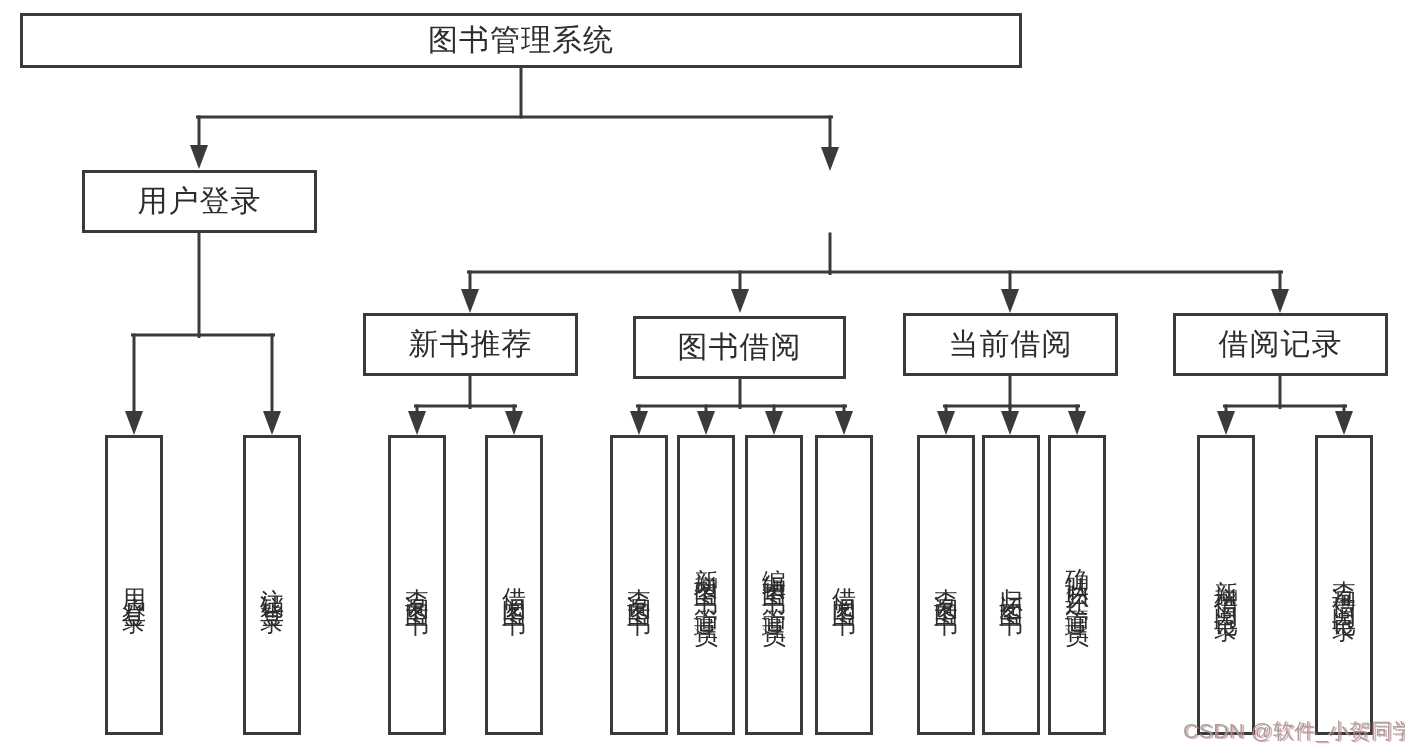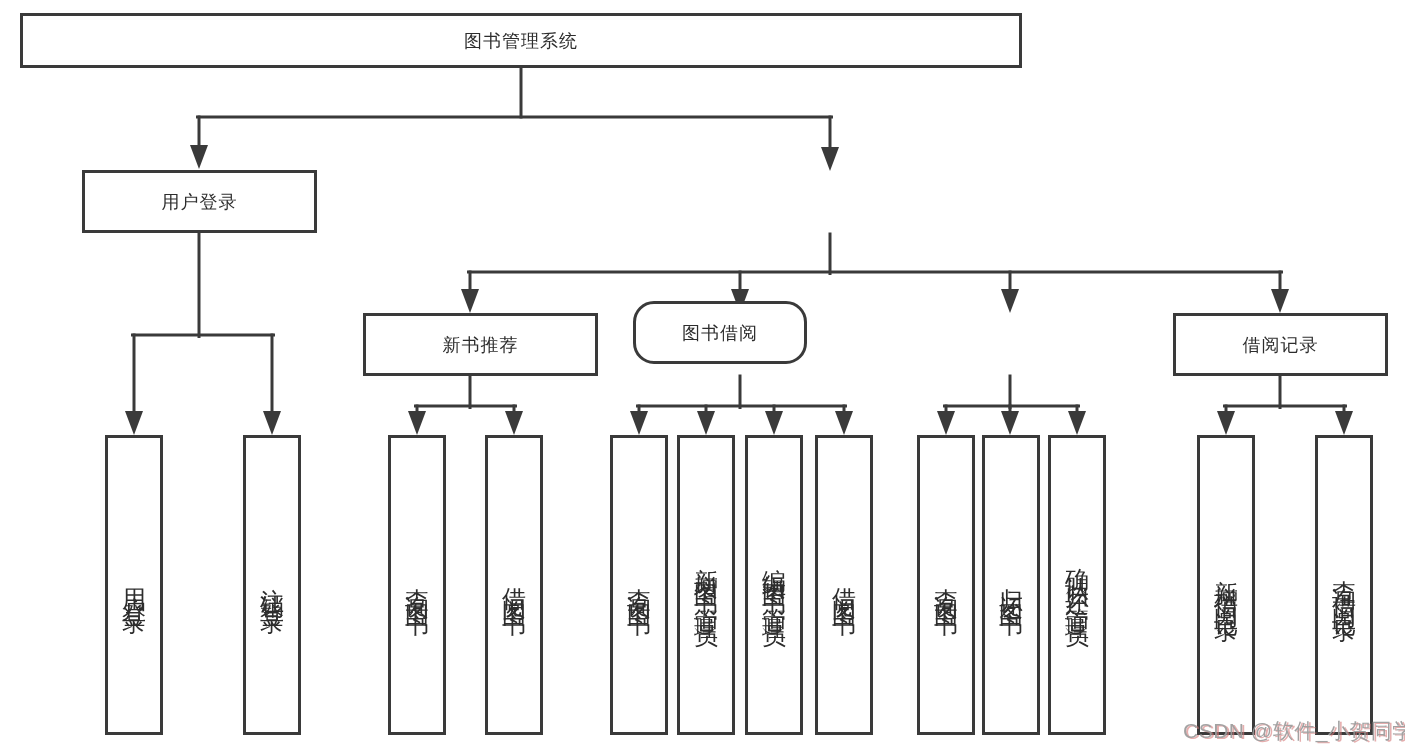--- a/index.html
+++ b/index.html
@@ -25,21 +25,21 @@
     position: absolute;
     box-sizing: border-box;
     border: 3px solid #3a3a3a;
     background: #ffffff;
     display: flex;
     align-items: center;
     justify-content: center;
     color: #2d2d2d;
   }
   .hlabel {
-    font-size: 18px;
+    font-size: 30px;
     letter-spacing: 1px;
     white-space: nowrap;
   }
   .root {
     left: 20px; top: 13px; width: 1002px; height: 55px;
   }
   .lvl2, .lvl3 {
     height: 63px;
   }
   .leaf {
@@ -138,25 +138,28 @@
   </svg>
 
   <div class="box root">
     <span class="hlabel">图书管理系统</span>
   </div>
 
   <div class="box lvl2" style="left:82px; top:170px; width:235px;">
     <span class="hlabel">用户登录</span>
   </div>
 
-  <div class="box lvl3" style="left:363px; top:313px; width:235px;">
+  <div class="box lvl3" style="left:363px; top:313px; width:215px;">
     <span class="hlabel">新书推荐</span>
   </div>
-  <div class="box lvl3" style="left:633px; top:301px; width:174px;border-radius:21px;">
+  <div class="box lvl3" style="left:633px; top:316px; width:213px;">
     <span class="hlabel">图书借阅</span>
+  </div>
+  <div class="box lvl3" style="left:903px; top:313px; width:215px;">
+    <span class="hlabel">当前借阅</span>
   </div>
   <div class="box lvl3" style="left:1173px; top:313px; width:215px;">
     <span class="hlabel">借阅记录</span>
   </div>
 
   <div class="box leaf" style="left:105px;">
     <span class="vlabel">用户登录</span>
   </div>
   <div class="box leaf" style="left:243px;">
     <span class="vlabel">注销登录</span>

